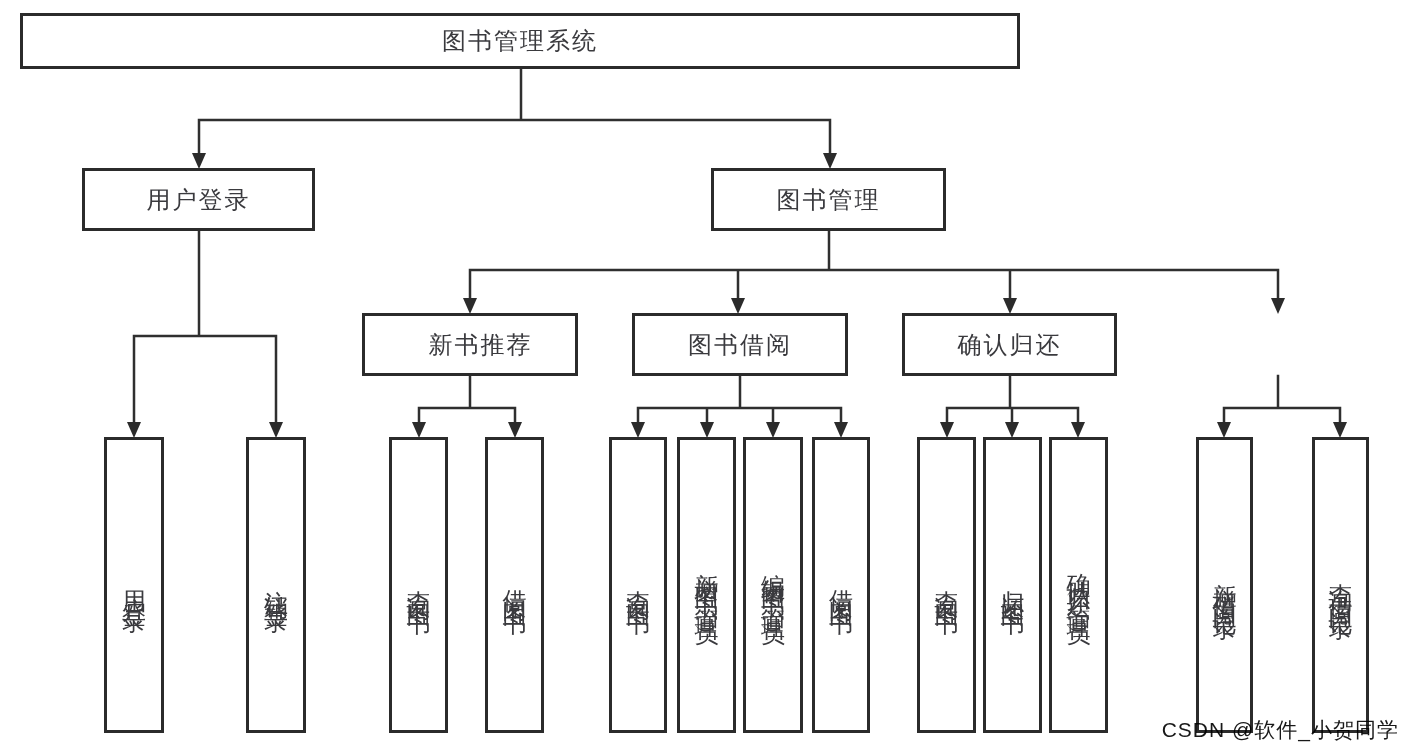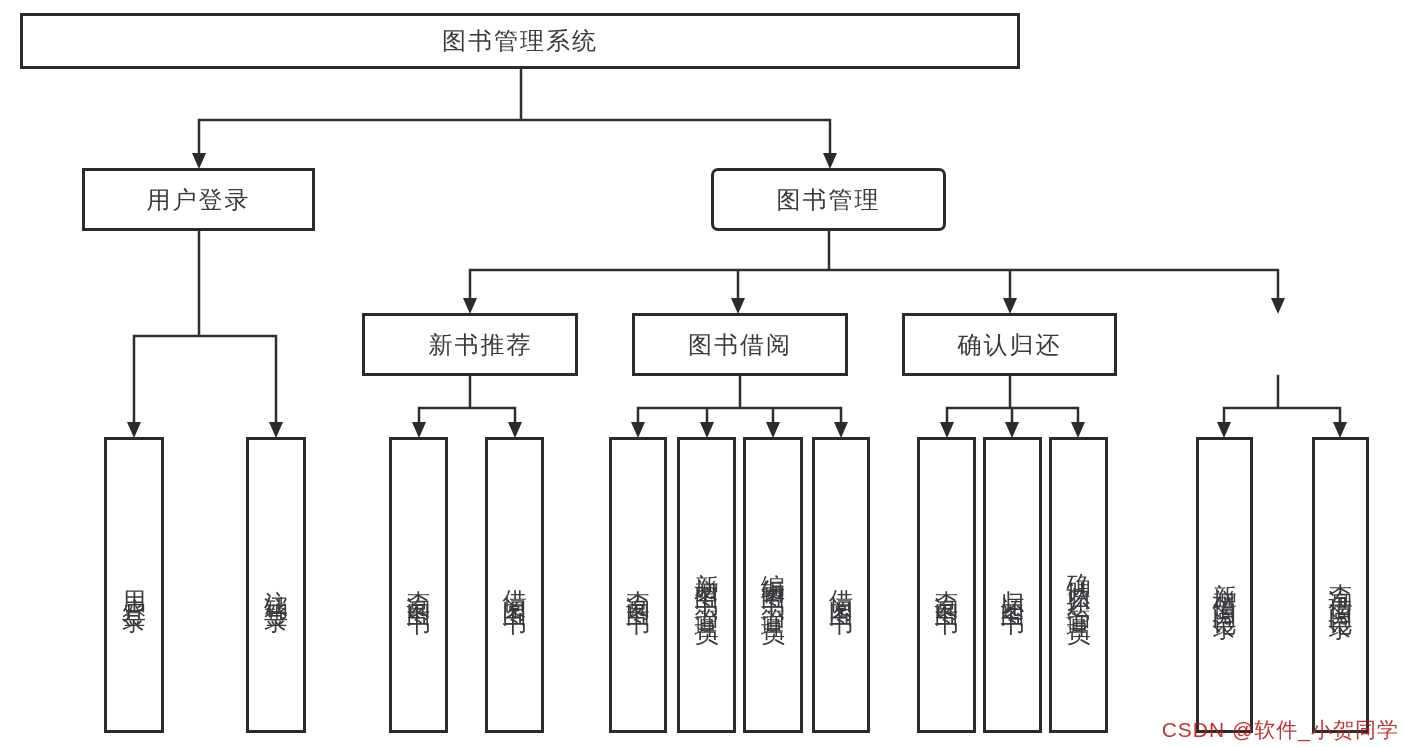--- a/index.html
+++ b/index.html
@@ -34,21 +34,21 @@
     letter-spacing: 7px;
     font-size: 24px;
     white-space: nowrap;
   }
   .watermark {
     position: absolute;
     right: 6px;
     top: 716px;
     font-size: 21px;
     letter-spacing: 1px;
-    color: #b91c1c;
+    color: #000000;
     opacity: 0.9;
     z-index: 5;
     white-space: nowrap;
   }
 </style>
 </head>
 <body>
 
 <div class="stage">
 
@@ -102,21 +102,21 @@
     </g>
   </svg>
 
   <div class="box" style="left:20px; top:13px; width:1000px; height:56px;">
     <span>图书管理系统</span>
   </div>
 
   <div class="box" style="left:82px; top:168px; width:233px; height:63px;">
     <span>用户登录</span>
   </div>
-  <div class="box" style="left:711px; top:168px; width:235px; height:63px;border-radius:7px;">
+  <div class="box" style="left:711px; top:168px; width:235px; height:63px;">
     <span>图书管理</span>
   </div>
 
   <div class="box" style="left:362px; top:313px; width:216px; height:63px;padding-left:21px;">
     <span>新书推荐</span>
   </div>
   <div class="box" style="left:632px; top:313px; width:216px; height:63px;">
     <span>图书借阅</span>
   </div>
   <div class="box" style="left:902px; top:313px; width:215px; height:63px;">

